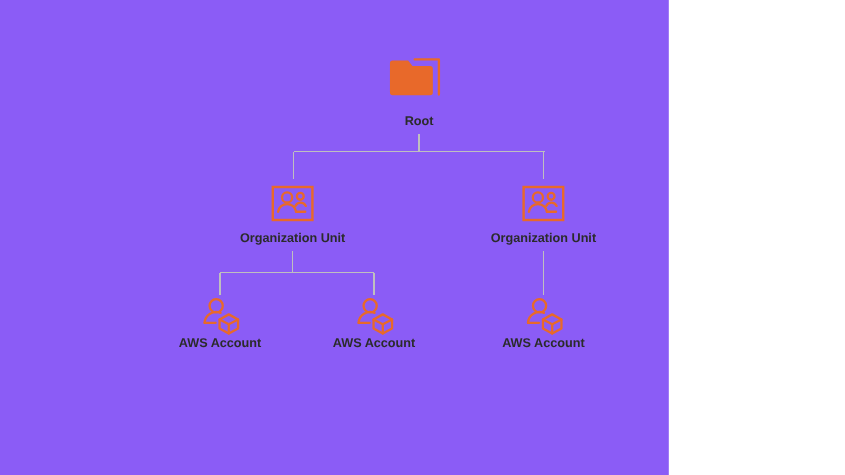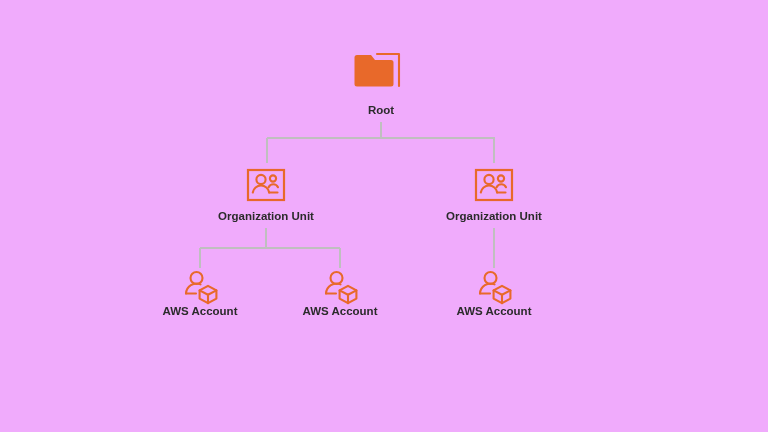--- a/index.html
+++ b/index.html
@@ -8,23 +8,23 @@
     background: #ffffff;
   }
   body {
     width: 768px;
     height: 432px;
     overflow: hidden;
     font-family: "Liberation Sans", sans-serif;
   }
   #diagram-root {
     position: relative;
-    width: 768px;
+    width: 608px;
     height: 432px;
-    background: #f0abfc;
+    background: #8b5cf6;
   }
   #tree-svg {
     position: absolute;
     top: 0;
     left: 0;
     width: 768px;
     height: 432px;
     display: block;
   }
   .connector {

